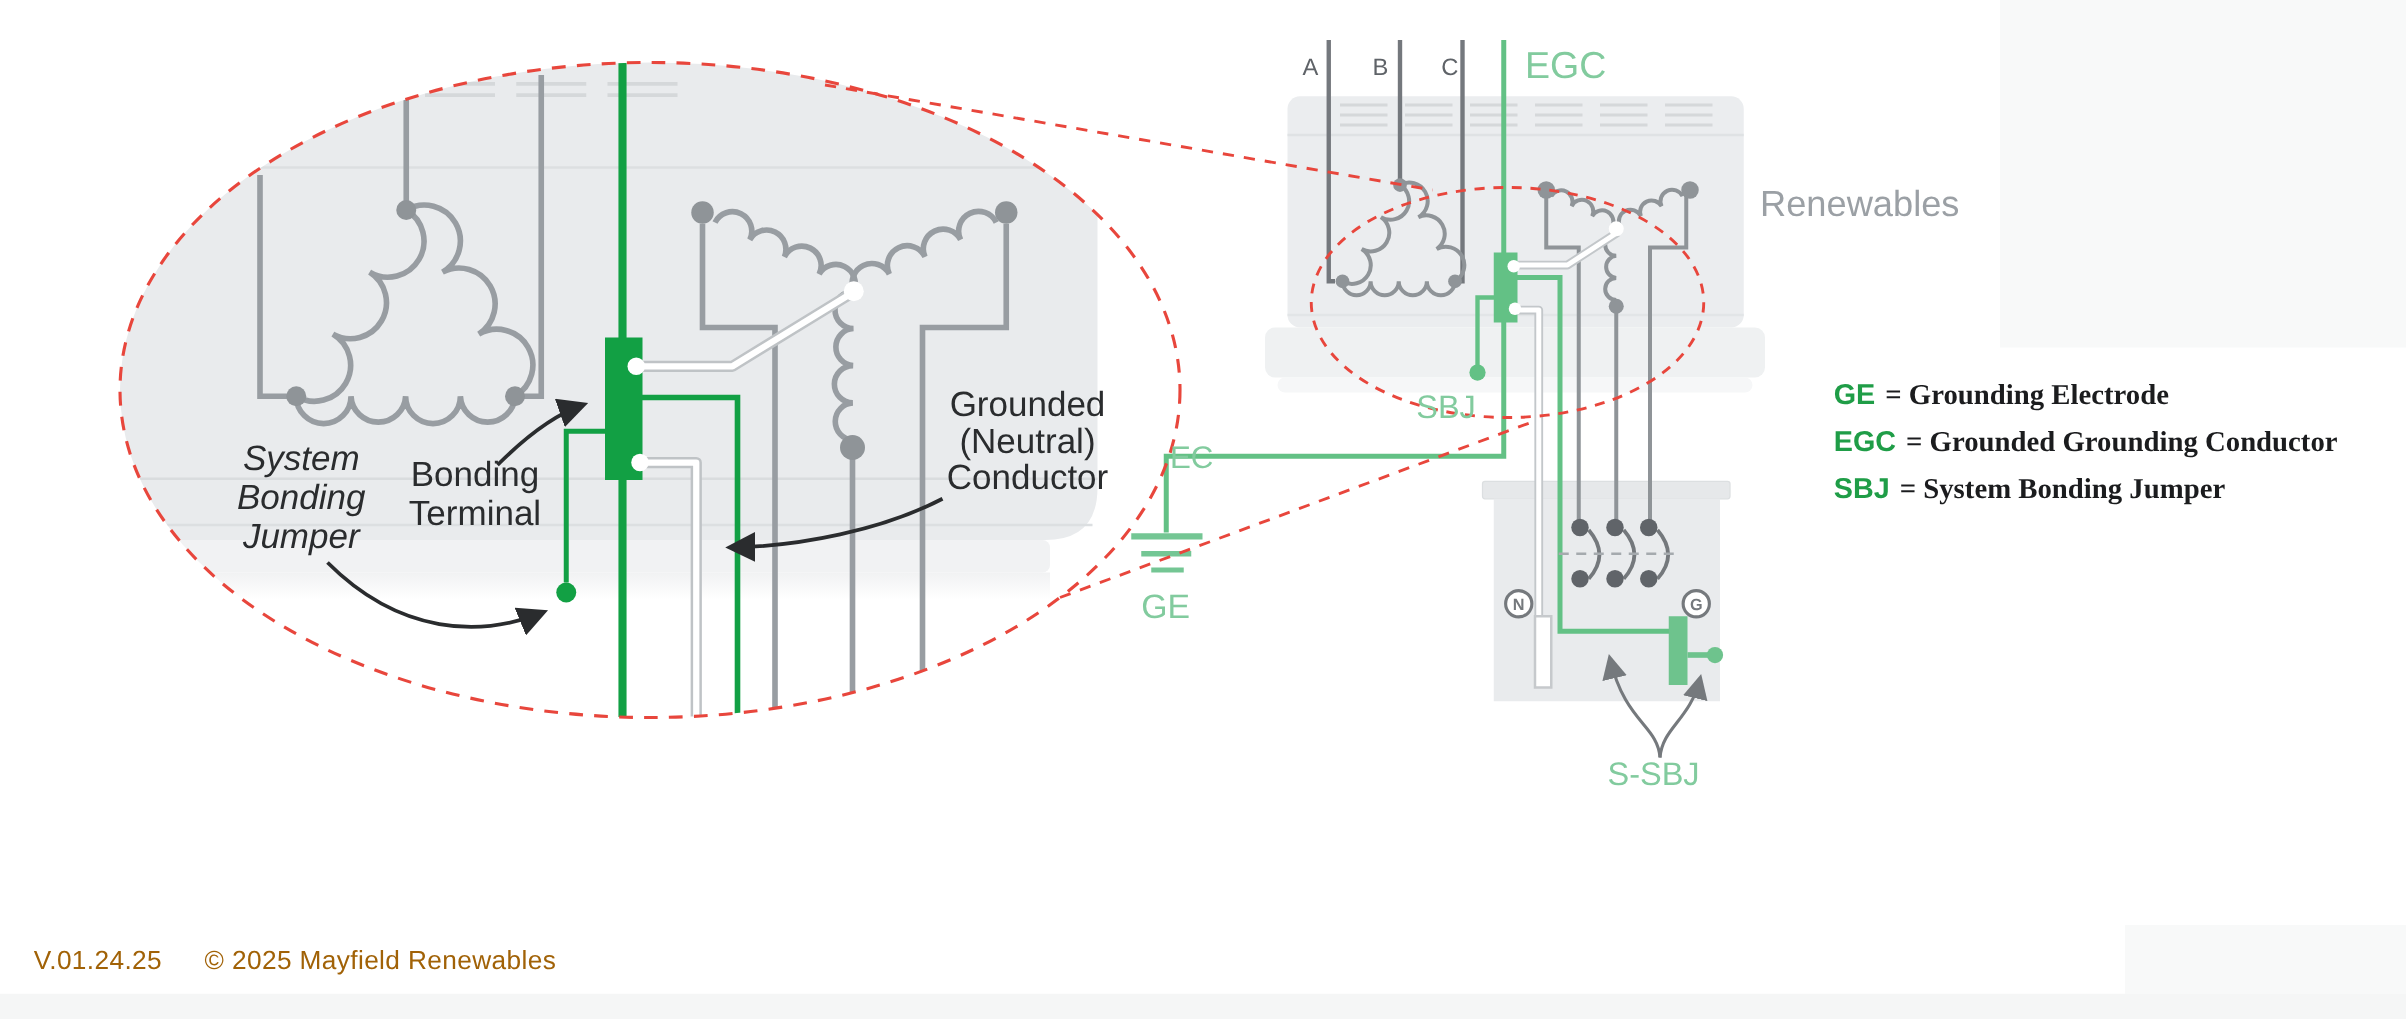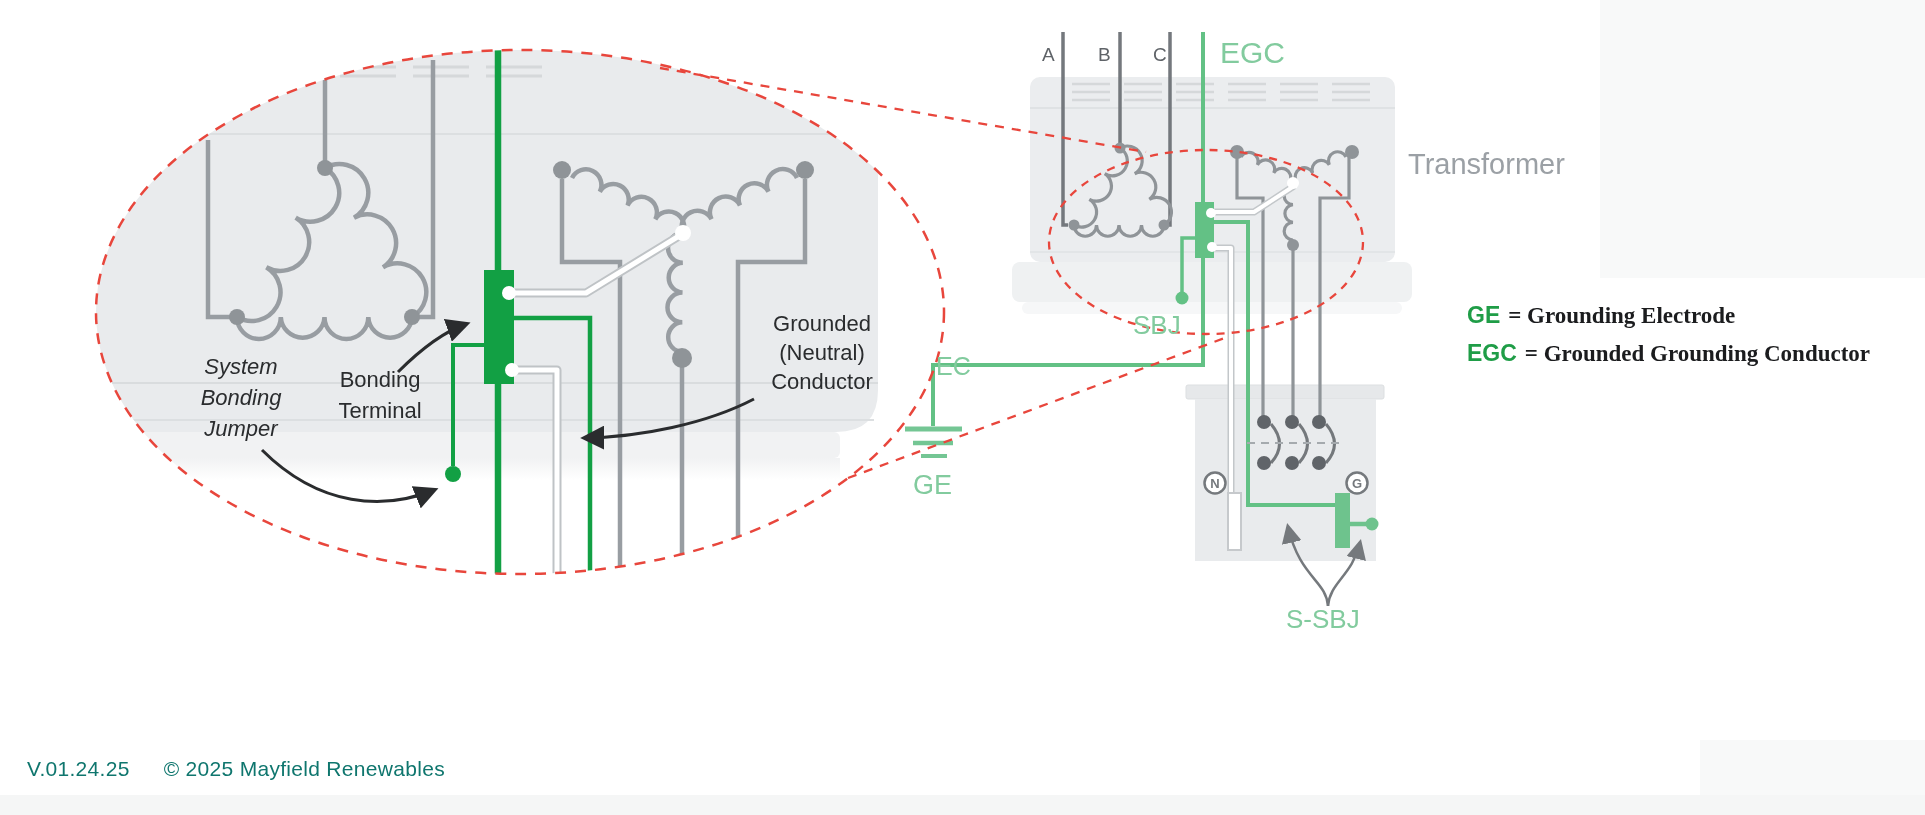--- a/index.html
+++ b/index.html
@@ -3,27 +3,27 @@
 <meta charset="utf-8">
 <style>
   html,body{margin:0;padding:0;background:#fff;}
   #stage{position:relative;width:1925px;height:815px;background:#ffffff;overflow:hidden;
          font-family:"Liberation Sans",sans-serif;}
   #stage svg{position:absolute;left:0;top:0;}
   .decor{position:absolute;}
   .lbl{position:absolute;white-space:nowrap;}
   .pale-green{color:#82cb9e;font-weight:500;}
   .phase{font-size:19px;color:#5f6368;font-weight:500;}
-  .callout{position:absolute;text-align:center;color:#2a2c2e;font-size:22px;
+  .callout{position:absolute;text-align:center;color:#2a2c2e;font-size:28px;
            font-weight:500;line-height:31px;white-space:normal;}
   .legend{position:absolute;left:1467px;top:297px;}
   .legend-row{font-size:23px;line-height:36.5px;font-weight:700;color:#1b1c1e;}
   .legend-row .abbr{color:#1f9d47;}
   .legend-row .desc{margin-left:8px;color:#1b1c1e;font-family:Liberation Serif, serif;}
-  .footer{position:absolute;left:27px;top:757px;font-size:21px;color:#0f766e;letter-spacing:.3px;}
+  .footer{position:absolute;left:27px;top:757px;font-size:21px;color:#a16207;letter-spacing:.3px;}
   .footer .copyright{margin-left:34px;}
 </style>
 </head>
 <body>
 
 <div id="stage">
 
   <div class="decor" style="left:1600px;top:0;width:325px;height:278px;background:#f8f9f9;"></div>
   <div class="decor" style="left:1700px;top:740px;width:225px;height:55px;background:#f8f9f9;"></div>
   <div class="decor" style="left:0;top:795px;width:1925px;height:20px;background:#f5f6f6;"></div>
@@ -241,36 +241,39 @@
       <path d="M398,372 C425,345 446,331 466,324" marker-end="url(#mk-dark)"></path>
       <path d="M754,399 C706,424 640,437 585,438" marker-end="url(#mk-dark)"></path>
     </g>
   </svg>
 
   <div class="lbl phase" style="left:1042px;top:44px;">A</div>
   <div class="lbl phase" style="left:1098px;top:44px;">B</div>
   <div class="lbl phase" style="left:1153px;top:44px;">C</div>
 
   <div class="lbl pale-green" style="left:1220px;top:36px;font-size:30px;">EGC</div>
-  <div class="lbl" style="left:1408px;top:148px;font-size:29px;color:#9ba0a5;">Transformer</div>
+  <div class="lbl" style="left:1408px;top:148px;font-size:29px;color:#9ba0a5;">Renewables</div>
   <div class="lbl pale-green" style="left:1133px;top:310px;font-size:26px;">SBJ</div>
   <div class="lbl pale-green" style="left:936px;top:326px;font-size:25px;margin-top:26px;">EC</div>
   <div class="lbl pale-green" style="left:913px;top:470px;font-size:27px;">GE</div>
   <div class="lbl pale-green" style="left:1286px;top:604px;font-size:26px;">S-SBJ</div>
 
   <div class="callout" style="left:171px;top:351px;width:140px;font-style:italic;">System Bonding Jumper</div>
   <div class="callout" style="left:320px;top:364px;width:120px;">Bonding Terminal</div>
   <div class="callout" style="left:742px;top:309px;width:160px;line-height:29px;">Grounded (Neutral) Conductor</div>
 
   <div class="legend">
     <div class="legend-row">
       <span class="abbr">GE</span><span class="desc">= Grounding Electrode</span>
     </div>
     <div class="legend-row">
       <span class="abbr">EGC</span><span class="desc">= Grounded Grounding Conductor</span>
     </div>
+    <div class="legend-row">
+      <span class="abbr">SBJ</span><span class="desc">= System Bonding Jumper</span>
+    </div>
   </div>
 
   <div class="footer">
     <span>V.01.24.25</span><span class="copyright">© 2025 Mayfield Renewables</span>
   </div>
 
 </div>
 
 </body></html>

